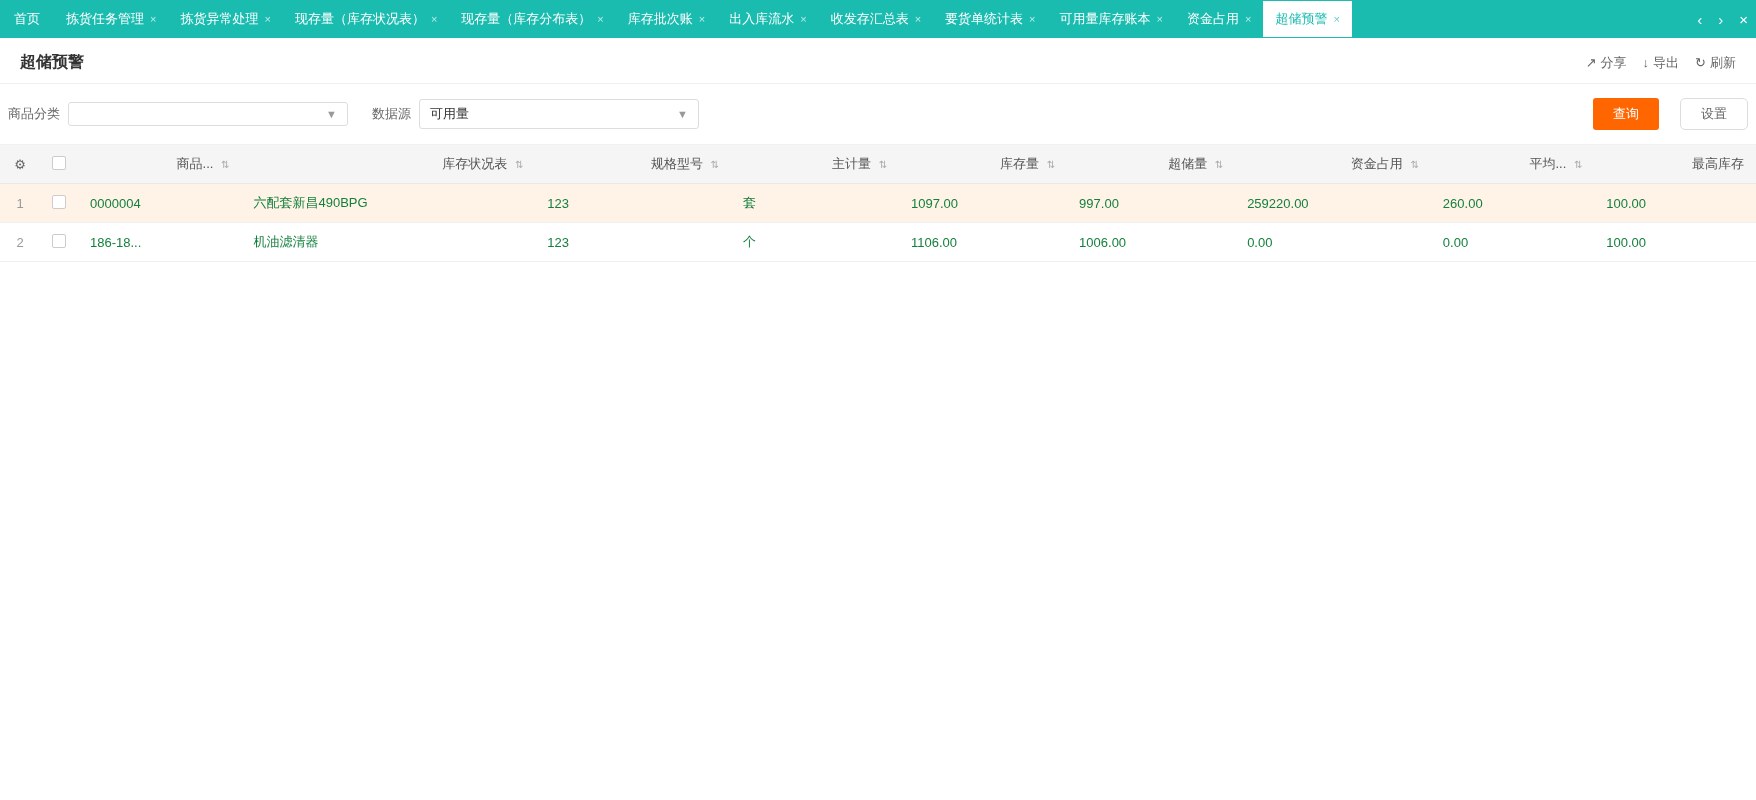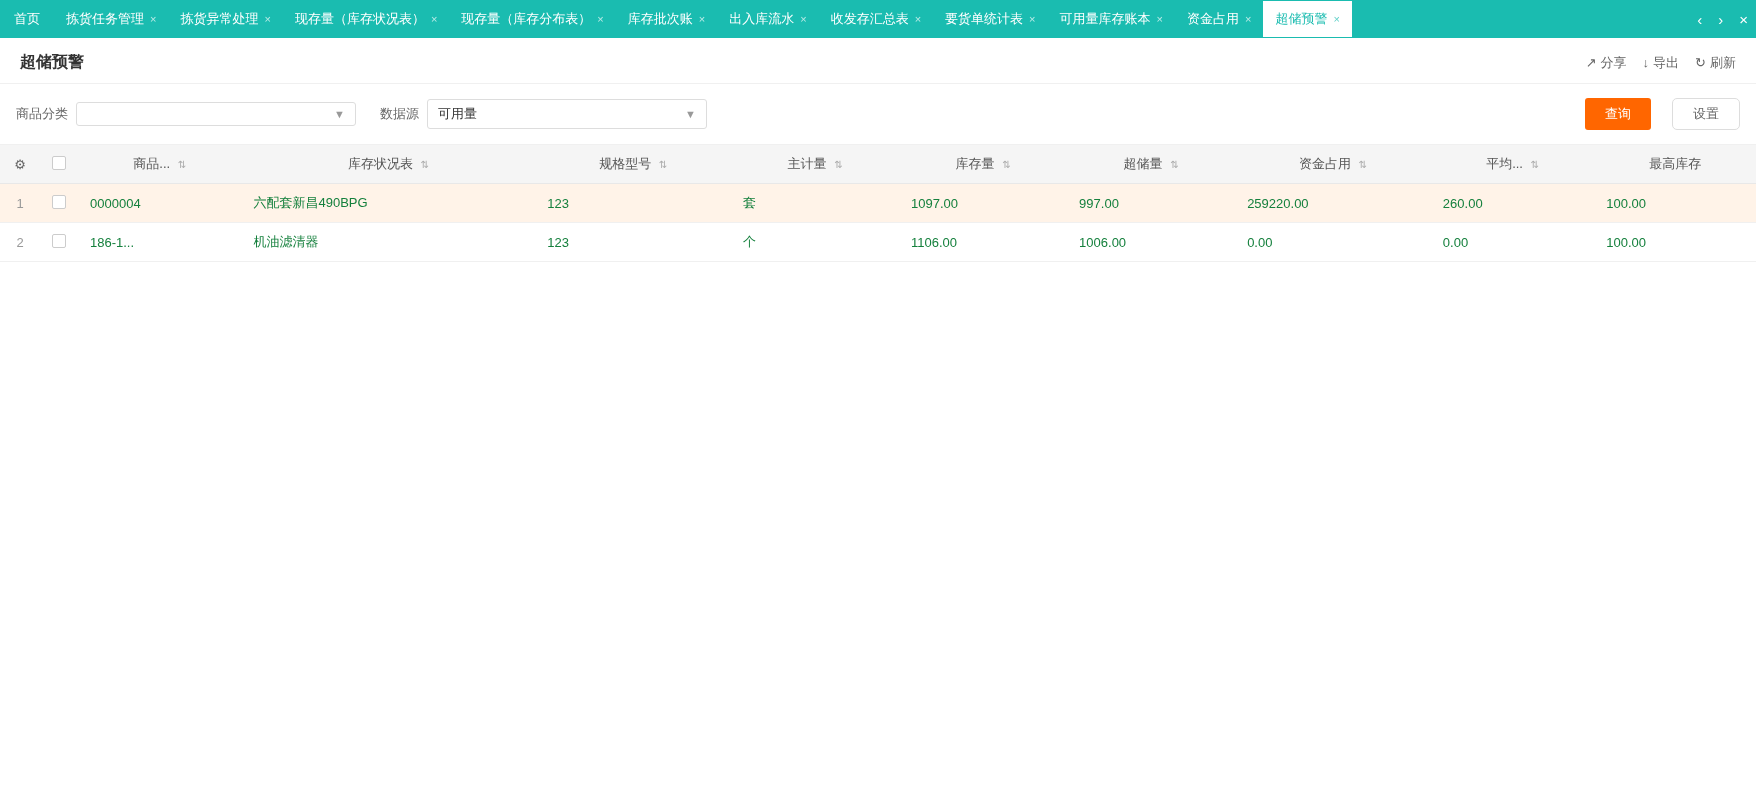--- a/index.html
+++ b/index.html
@@ -84,21 +84,21 @@
       gap: 4px;
       color: #666;
       cursor: pointer;
       font-size: 13px;
     }
 
     
     .filter-bar {
       display: flex;
       align-items: center;
-      padding: 14px 16px;
+      padding: 14px 8px;
       gap: 24px;
       border-bottom: 1px solid #f0f0f0;
     }
     .filter-group {
       display: flex;
       align-items: center;
       gap: 8px;
     }
     .filter-label {
       color: #666;
@@ -151,21 +151,21 @@
       width: 100%;
       border-collapse: collapse;
       font-size: 13px;
     }
     thead tr {
       background: #f5f5f5;
       border-bottom: 1px solid #e8e8e8;
     }
     thead th {
       padding: 10px 12px;
-      text-align: center;
+      text-align: right;
       color: #555;
       font-weight: normal;
       white-space: nowrap;
       border-right: none;
       position: relative;
     }
     thead th .sort-icon {
       display: inline-block;
       margin-left: 4px;
       color: #aaa;
@@ -364,21 +364,21 @@
           <td>259220.00</td>
           <td>260.00</td>
           <td>100.00</td>
         </tr>
 
         <tr>
           <td class="col-index">2</td>
           <td class="col-checkbox">
             <span class="cb"></span>
           </td>
-          <td>186-1...</td>
+          <td>186-18...</td>
           <td>机油滤清器</td>
           <td>123</td>
           <td>个</td>
           <td>1106.00</td>
           <td>1006.00</td>
           <td>0.00</td>
           <td>0.00</td>
           <td>100.00</td>
         </tr>
       </tbody>

